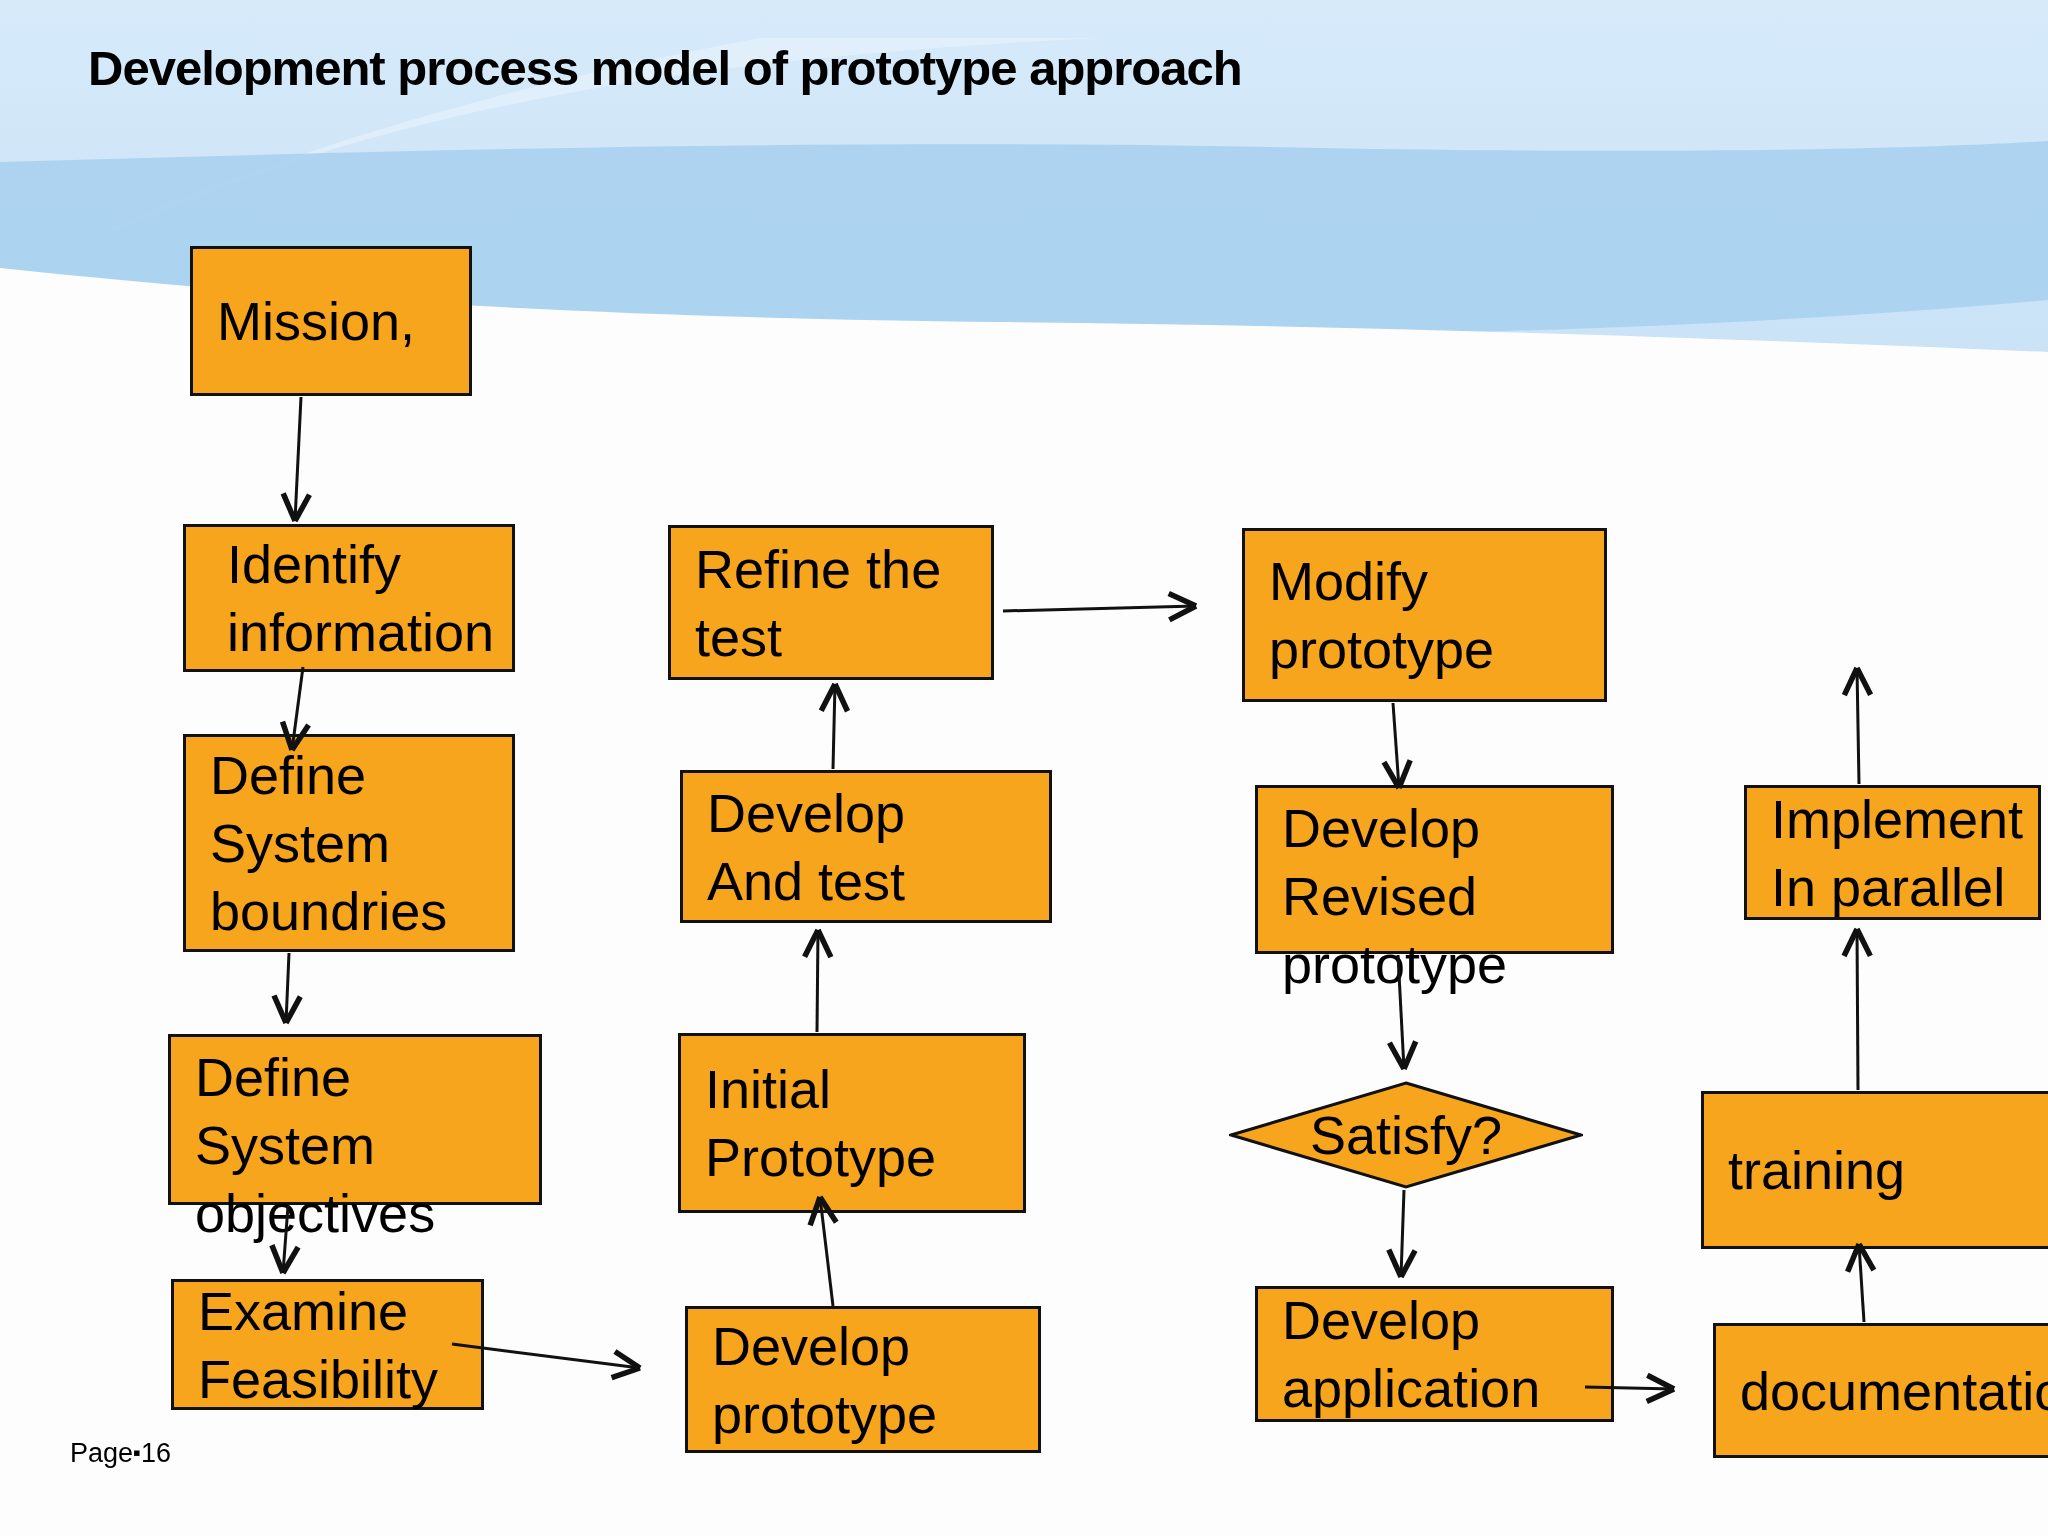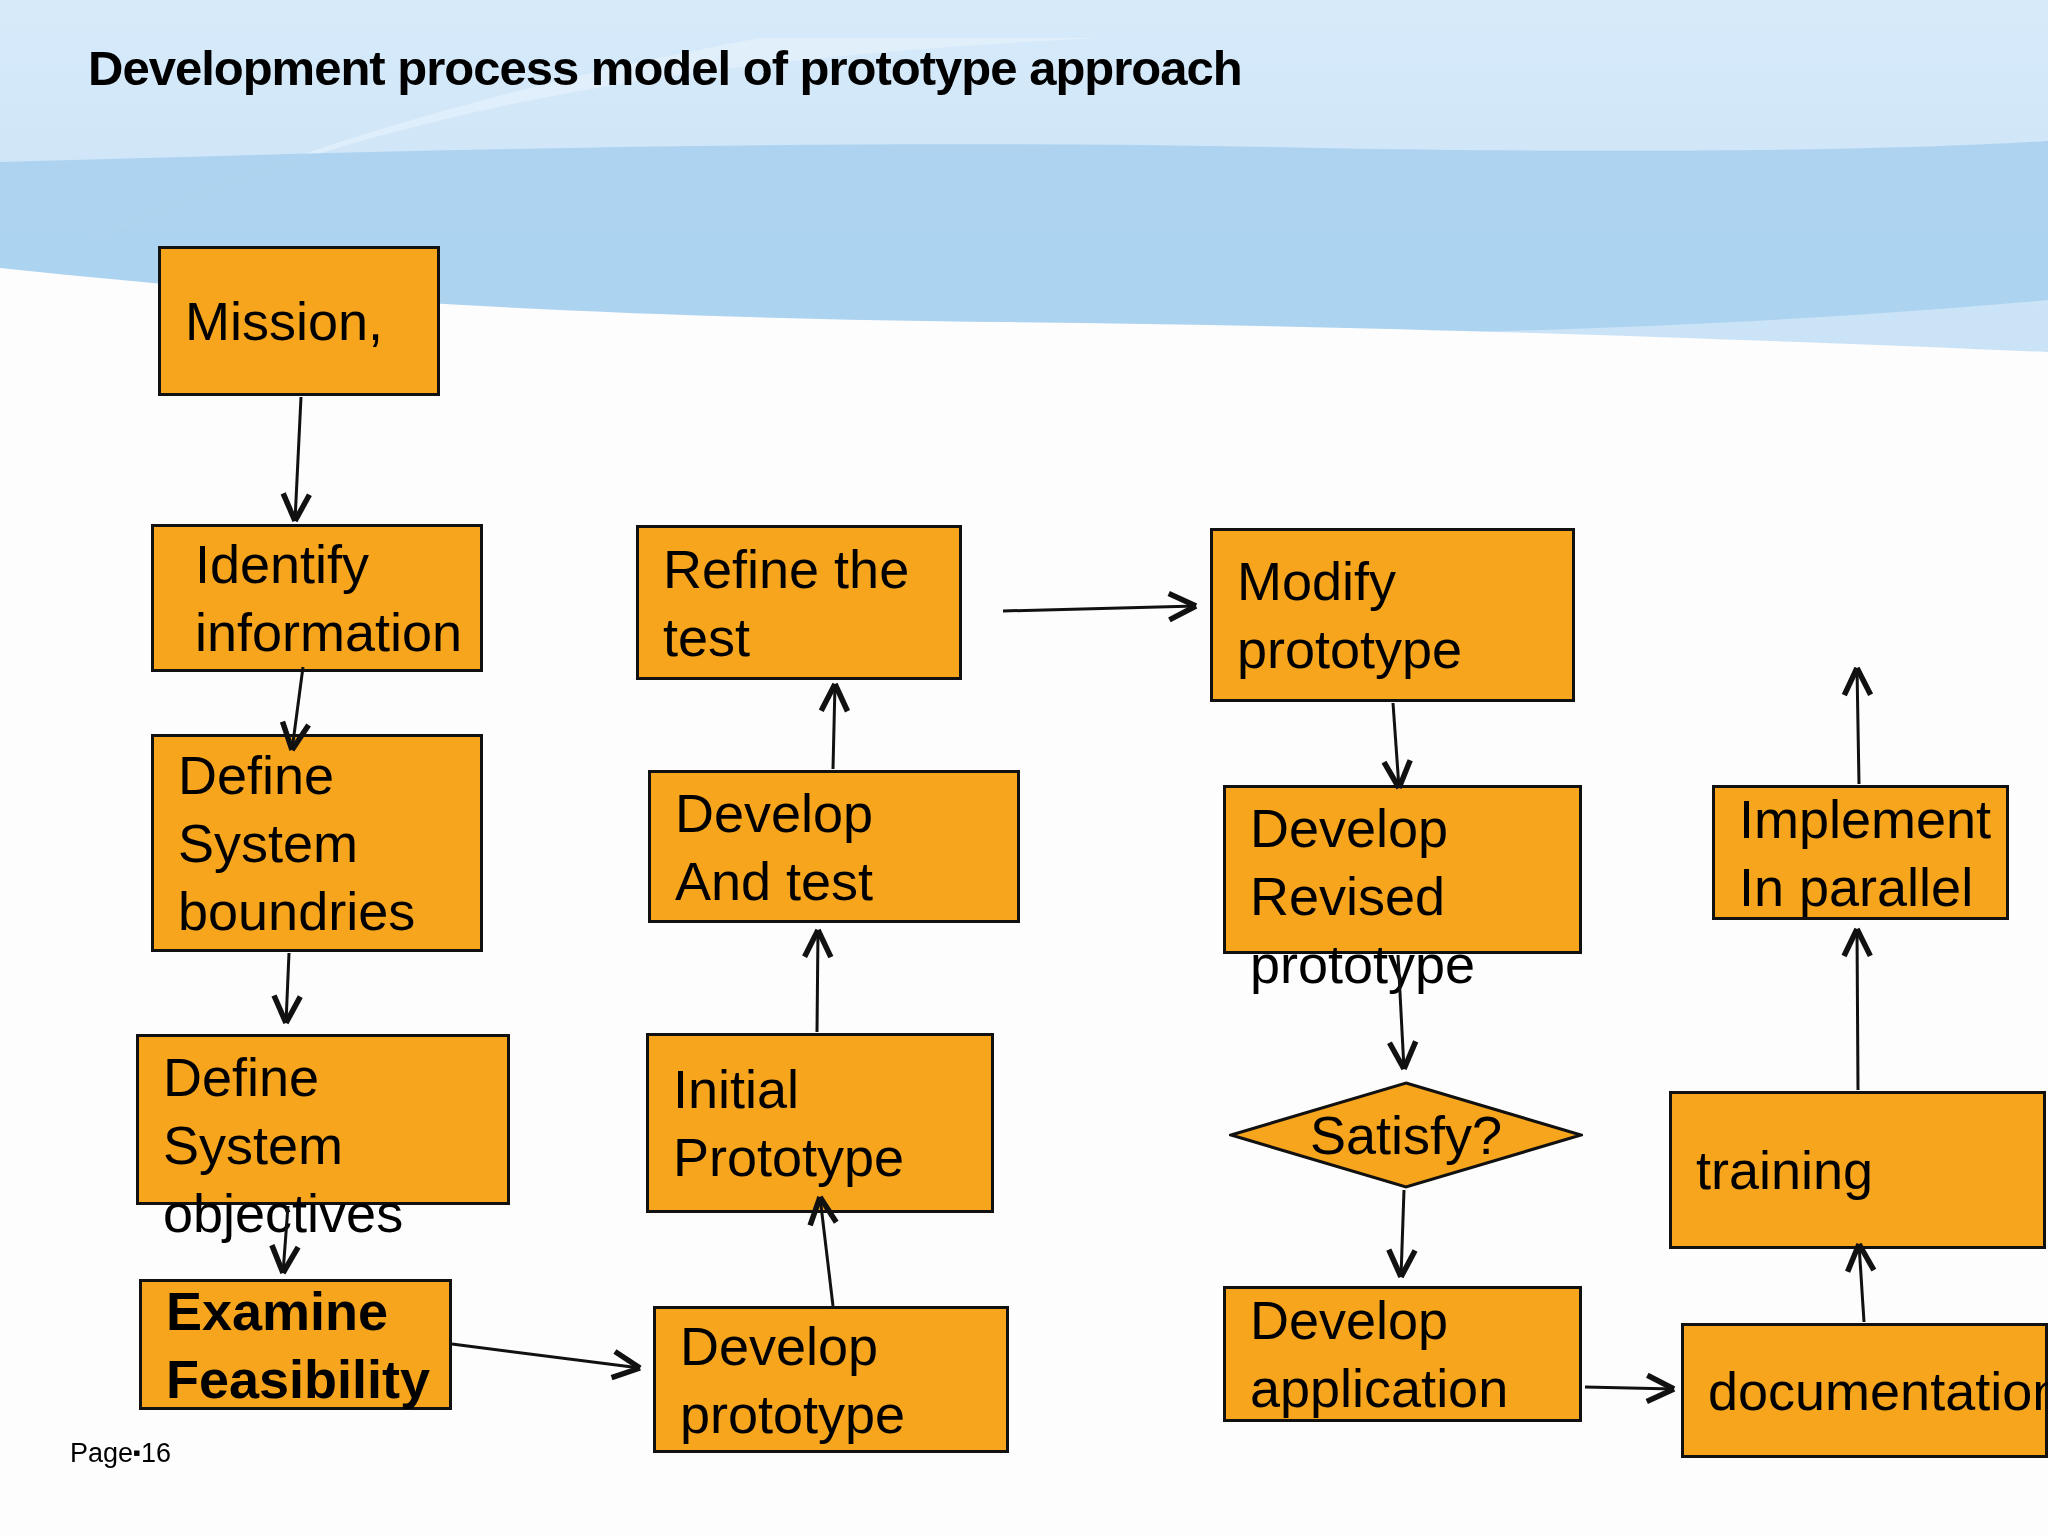--- a/index.html
+++ b/index.html
@@ -20,20 +20,21 @@
   #edge-layer{position:absolute;left:0;top:0;width:2048px;height:1536px;z-index:2;pointer-events:none;}
   .node{
     position:absolute;
     background:var(--node-fill,#f7a51c);
     border:3px solid var(--node-border,#111);
     box-sizing:border-box;
     display:flex;flex-direction:column;justify-content:center;
     padding-left:24px;
     font-size:54px;line-height:68px;color:#000;
     overflow:visible;
+    margin-left:32px;
   }
   .node.top-align{justify-content:flex-start;padding-top:6px;}
   .node .ln{white-space:nowrap;}
   .diamond-node{
     position:absolute;display:flex;align-items:center;justify-content:center;
     background:transparent;border:none;padding:0;
   }
   .diamond-node svg{position:absolute;left:0;top:0;}
   .diamond-node .dlabel{
     position:relative;z-index:1;font-size:54px;line-height:60px;color:#000;white-space:nowrap;
@@ -77,21 +78,21 @@
       <div class="node" style="left: 151px; top: 734px; width: 332px; height: 218px;">
         <div class="ln">Define</div>
         <div class="ln">System</div>
         <div class="ln">boundries</div>
       </div>
       <div class="node top-align" style="left: 136px; top: 1034px; width: 374px; height: 171px;">
         <div class="ln">Define</div>
         <div class="ln">System</div>
         <div class="ln">objectives</div>
       </div>
-      <div class="node" style="left: 139px; top: 1279px; width: 313px; height: 131px; font-weight: bold;">
+      <div class="node" style="left: 139px; top: 1279px; width: 313px; height: 131px;">
         <div class="ln">Examine</div>
         <div class="ln">Feasibility</div>
       </div>
       <div class="node" style="left: 636px; top: 525px; width: 326px; height: 155px;">
         <div class="ln">Refine the</div>
         <div class="ln">test</div>
       </div>
       <div class="node" style="left: 648px; top: 770px; width: 372px; height: 153px;">
         <div class="ln">Develop</div>
         <div class="ln">And test</div>

